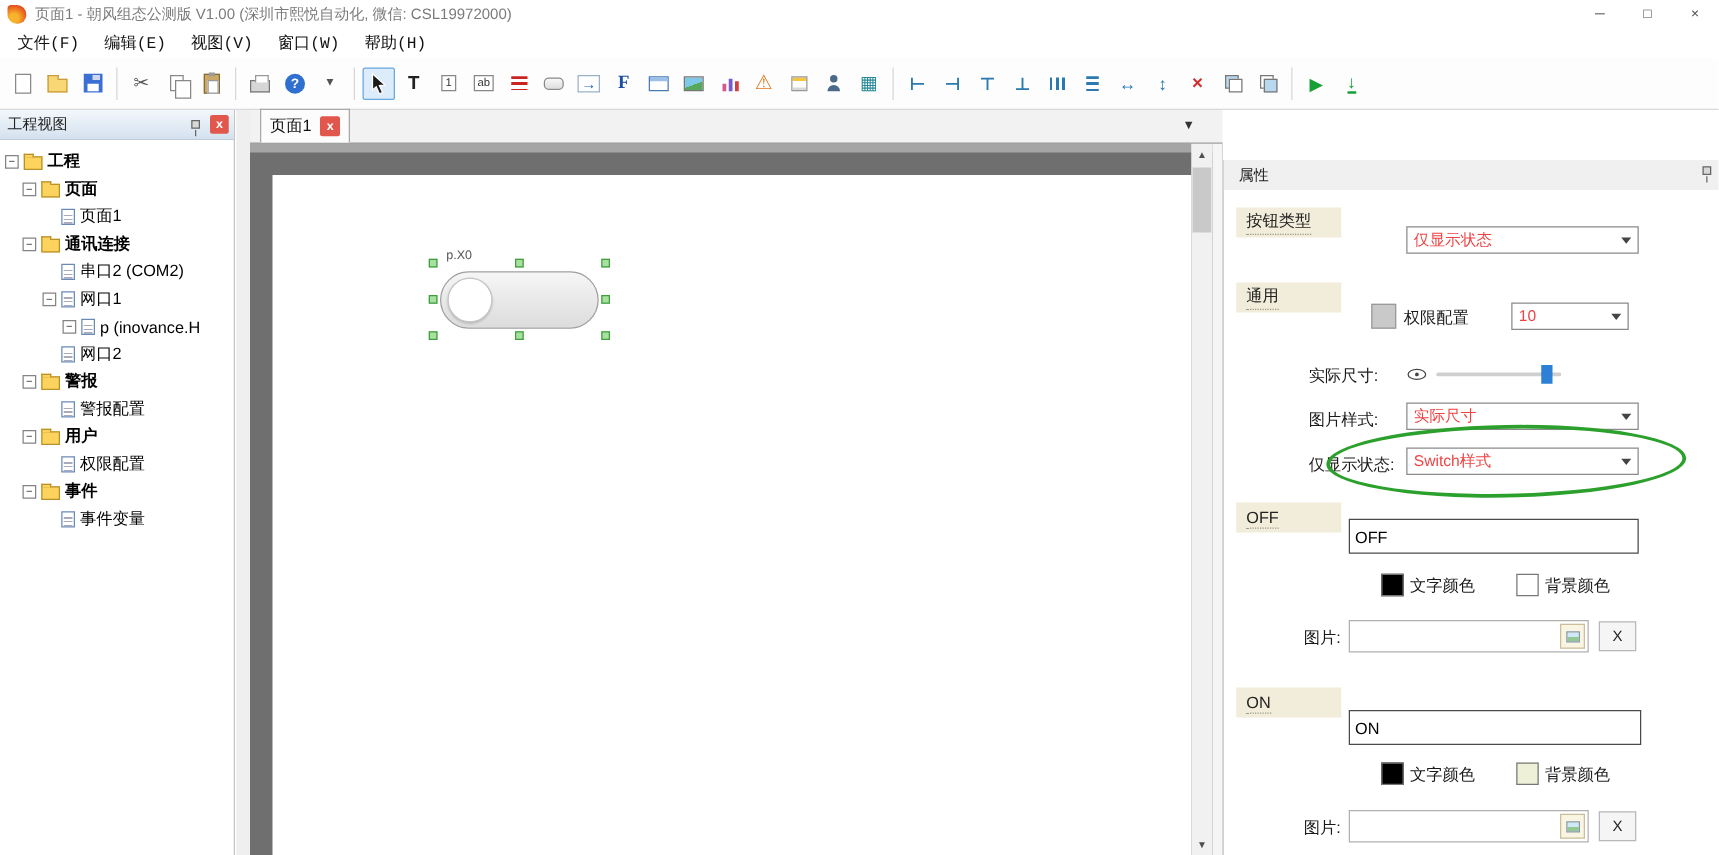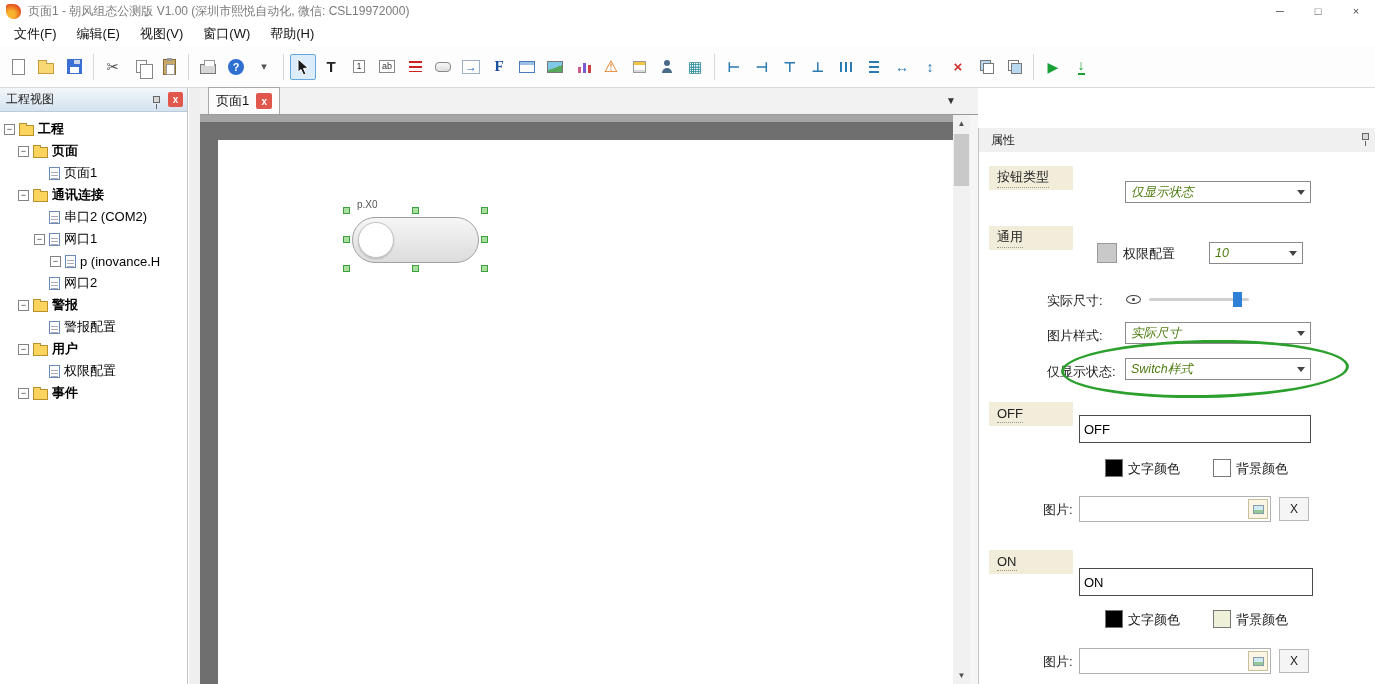--- a/index.html
+++ b/index.html
@@ -12,21 +12,21 @@
     display:flex; align-items:center; }
   .app-icon { width:15px; height:15px; margin-left:6px; border-radius:3px 50% 45% 50%;
     background:radial-gradient(circle at 35% 70%, #f7b32b 25%, #e2401c 80%); }
   .title-text { margin-left:7px; font-size:12px; color:#7b7b7b; white-space:nowrap; }
   .win-controls { margin-left:auto; display:flex; height:22px; }
   .win-btn { width:38px; height:22px; display:flex; align-items:center; justify-content:center;
     font-size:11px; color:#4a4a4a; }
 
   
   .menubar { position:absolute; left:0; top:22px; width:1375px; height:24px; background:#fff;
-    display:flex; align-items:center; padding-left:4px; }
+    display:flex; align-items:center; padding-left:4px;font-family:Liberation Mono, monospace; }
   .menu-item { padding:3px 10px; font-size:13px; color:#111; }
 
   
   .toolbar { position:absolute; left:0; top:46px; width:1375px; height:42px; background:#fdfdfd;
     border-bottom:1px solid #d9d9d9; display:flex; align-items:center; padding-left:4px; }
   .tbtn { width:26px; height:26px; display:inline-flex; align-items:center; justify-content:center;
     margin:0 1px; position:relative; }
   .tbtn.active { border:1px solid #66a8e0; background:#dcecfa; border-radius:2px; }
   .tsep { width:1px; height:26px; background:#d8d8d8; margin:0 5px; }
   .g { font-size:14px; color:#333; line-height:1; }
@@ -144,21 +144,21 @@
     border-left:1px solid #c4c4c4; overflow:hidden;margin-top:40px; }
   .rpanel-header { height:24px; background:#f0f0f0; display:flex; align-items:center; padding-left:12px;
     font-size:12px; color:#222; position:relative; }
   .rpin { position:absolute; right:-2px; top:5px; }
   .rcontent { position:absolute; left:0; top:24px; right:0; bottom:0; }
   .sect { position:absolute; left:10px; width:84px; height:24px; background:#f1edda; display:flex;
     align-items:center; padding-left:8px; font-size:13px; color:#222; }
   .sect > span { border-bottom:1px dotted #9a9a8a; padding-bottom:1px; }
   .plabel { position:absolute; font-size:13px; color:#1a1a1a; white-space:nowrap; }
   .combo { position:absolute; height:22px; border:1px solid #8a8a8a; background:#fff; display:flex;
-    align-items:center; font-size:12.5px; color:#4d7c0f; padding-left:5px;font-style:italic; }
+    align-items:center; font-size:12.5px; color:#ef4444; padding-left:5px; }
   .combo .arrow { position:absolute; right:5px; top:8px; width:0; height:0;
     border-left:4px solid transparent; border-right:4px solid transparent; border-top:5px solid #444; }
   .swatch { position:absolute; width:18px; height:18px; border:1px solid #777; }
   .sw-border { width:20px; height:20px; background:#c9c9c9; border:1px solid #999; }
   .sw-black { background:#000; } .sw-white { background:#fff; } .sw-paleyellow { background:#eef0d8; }
   .tinput { position:absolute; border:1px solid #4a4a4a; font-size:13px; padding:0 4px;
     font-family:inherit; color:#000; background:#fff; }
   .eye { position:absolute; width:15px; height:9px; border:1px solid #444; border-radius:50%; }
   .eye::after { content:""; position:absolute; left:5px; top:2px; width:3px; height:3px; border-radius:50%; background:#444; }
   .slider-track { position:absolute; width:100px; height:3px; background:#cfcfcf; border-radius:2px; }
@@ -383,20 +383,25 @@
       <div class="trow lvl2">
         <span class="exp-spacer"></span>
         <span class="ic-tpage"></span>
         <span class="tlabel">权限配置</span>
       </div>
       <div class="trow lvl1">
         <span class="expander">−</span>
         <span class="ic-tfolder"></span>
         <span class="tlabel bold">事件</span>
       </div>
+      <div class="trow lvl2">
+        <span class="exp-spacer"></span>
+        <span class="ic-tpage"></span>
+        <span class="tlabel">事件变量</span>
+      </div>
     </div>
   </div>
 
   <div class="splitter"></div>
 
   <div class="center">
     <div class="tabbar">
       <div class="tab">
         <span class="tab-label">页面1</span>
         <span class="tab-close">x</span>

